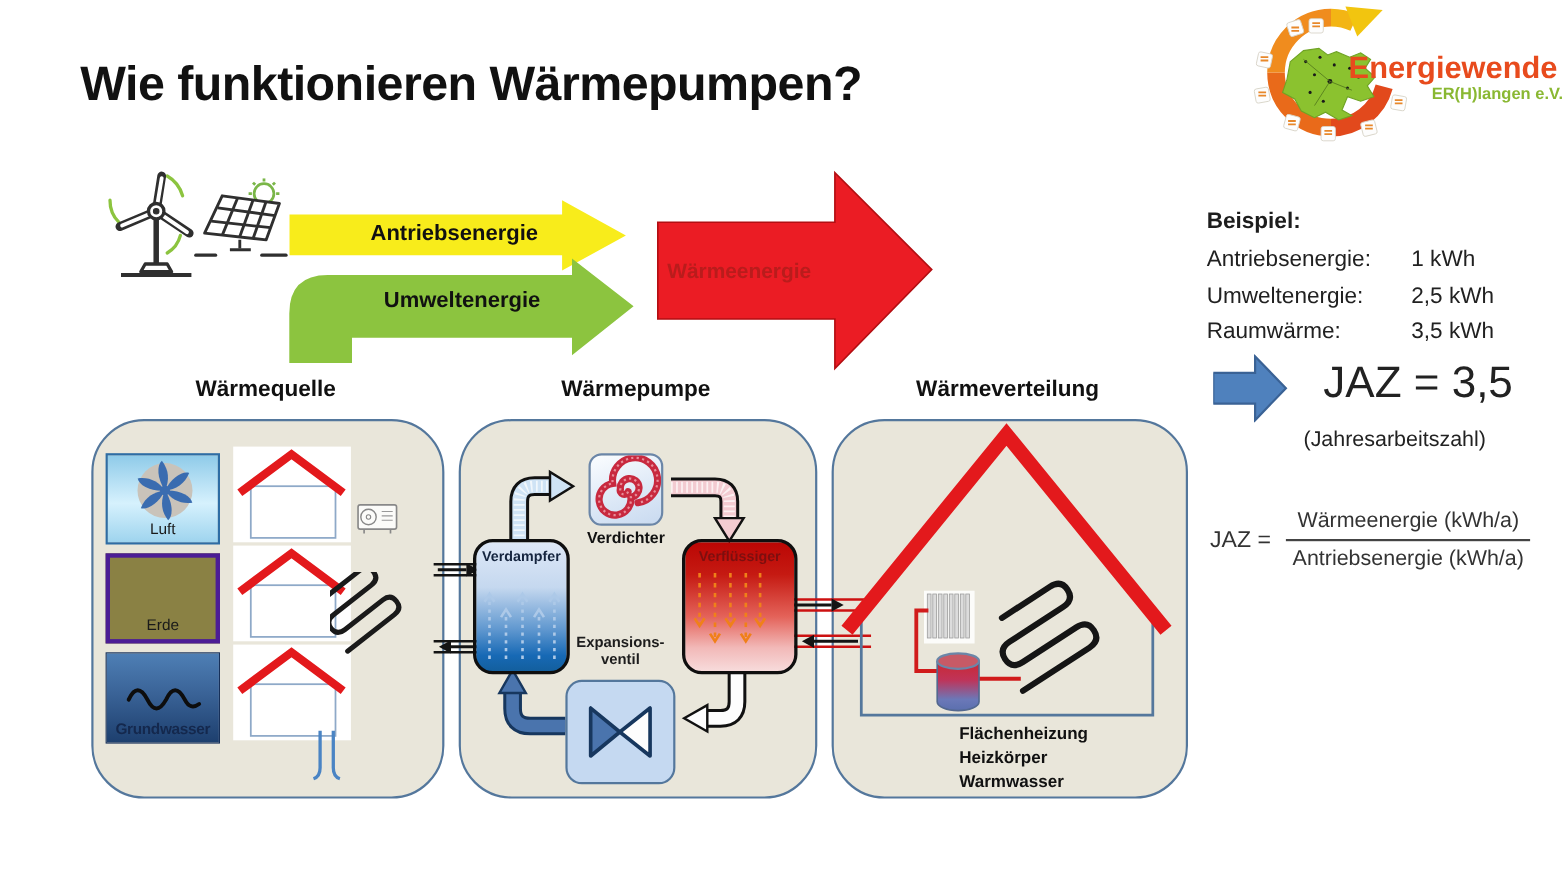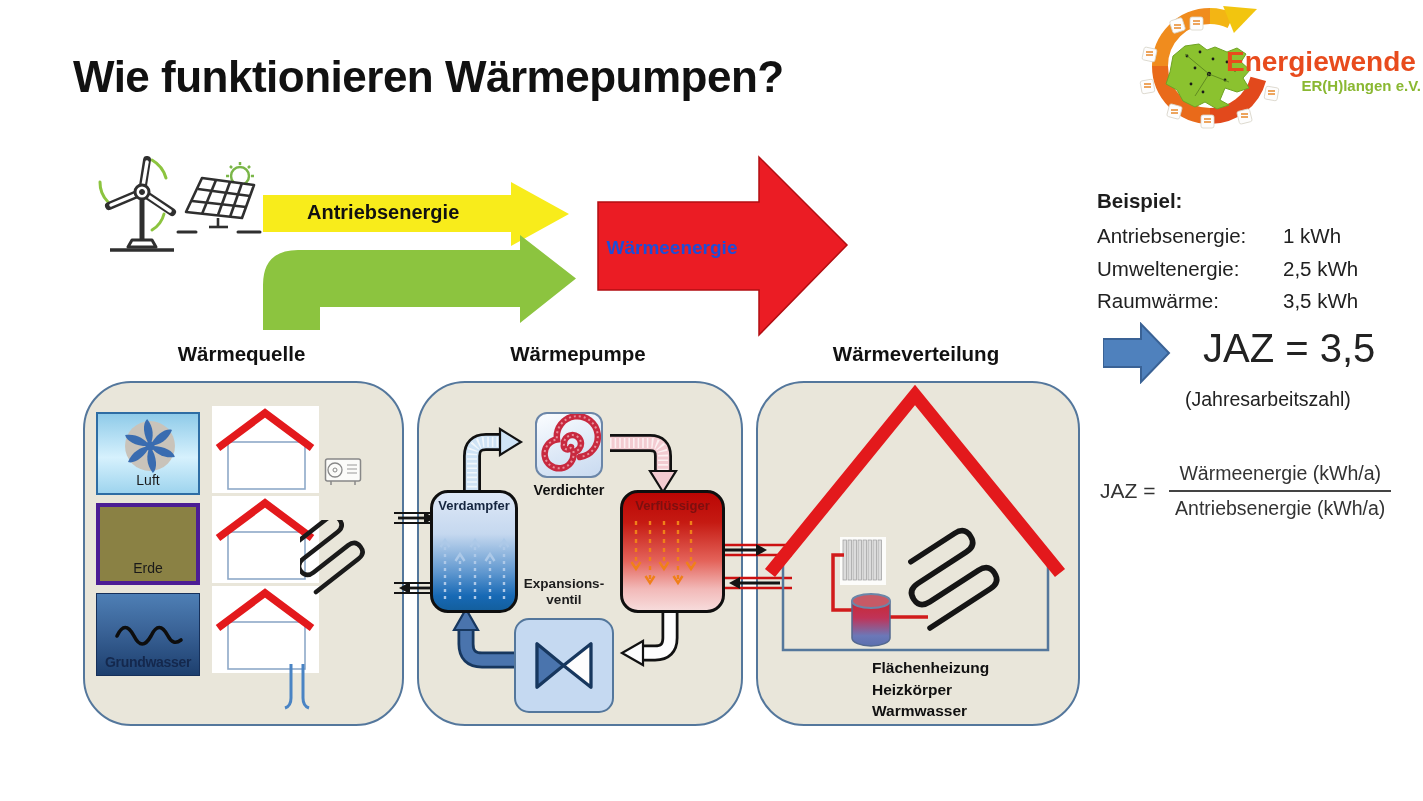--- a/index.html
+++ b/index.html
@@ -6,22 +6,22 @@
   #canvas{position:relative;width:1423px;height:801px;background:#fff;overflow:hidden;
           font-family:"Liberation Sans",sans-serif;color:var(--c-ink,#1a1a1a);}
   .abs{position:absolute;}
   
   .page-title{left:73px;top:52px;font-size:44px;font-weight:bold;letter-spacing:-0.5px;color:#111;}
   
   .logo{left:1125px;top:4px;width:298px;height:138px;}
   .logo-name{position:absolute;left:101px;top:42px;font-size:28px;font-weight:bold;color:var(--c-logo-red);}
   .logo-sub{position:absolute;right:2px;top:73px;font-size:15px;font-weight:bold;color:var(--c-logo-green);}
   
-  .arrow-label{font-weight:bold;font-size:20px;text-align:left;color:#111;margin-left:44px;}
-  .heat-label{font-weight:bold;font-size:19px;text-align:center;color:#1d4ed8;}
+  .arrow-label{font-weight:bold;font-size:20px;text-align:center;color:#111;}
+  .heat-label{font-weight:bold;font-size:19px;text-align:center;color:#b91c1c;}
   
   .panel{background:var(--c-panel-bg);border:2.5px solid var(--c-panel-border);border-radius:48px;top:381px;height:341px;}
   .panel-title{top:342px;height:26px;font-size:20.5px;font-weight:bold;text-align:center;color:#111;}
   
   .srcbox{left:96px;width:104px;box-sizing:border-box;text-align:center;}
   .srcbox .lbl{position:absolute;left:0;right:0;bottom:5px;font-size:14px;}
   .luft{top:412px;height:83px;background:linear-gradient(180deg,#8fcbe9 0%,#d6f1fd 55%,#9ed4ee 100%);border:2.5px solid #2e6da4;}
   .erde{top:503px;height:82px;background:var(--c-erde);border:4px solid #4c1d95;}
   .gw{top:593px;height:83px;background:linear-gradient(180deg,#4e7fb5 0%,#3a6397 45%,#1d3f6e 100%);border:1px solid #16305a;}
   .gw .lbl{color:#14284d;font-weight:bold;font-size:14px;letter-spacing:-0.3px;}
@@ -162,20 +162,21 @@
   </svg>
 
   <svg class="abs" style="left:263px;top:180px" width="310" height="68" viewBox="0 0 310 68">
     <polygon points="0,15 248,15 248,2 306,34 248,66 248,52 0,52" style="fill:var(--c-yellow)"></polygon>
   </svg>
   <div class="abs arrow-label" style="left:263px;top:201px;width:300px">Antriebsenergie</div>
 
   <svg class="abs" style="left:258px;top:233px" width="324" height="100" viewBox="0 0 324 100">
     <path d="M5,97 L5,52 Q5,17 40,17 L262,17 L262,2 L318,45.5 L262,90 L262,74 L62,74 L62,97 Z" style="fill:var(--c-green)"></path>
   </svg>
+  <div class="abs arrow-label" style="left:300px;top:262px;width:240px">Umweltenergie</div>
 
   <svg class="abs" style="left:595px;top:152px" width="258" height="186" viewBox="0 0 258 186">
     <polygon points="3,50 164,50 164,5 252,93 164,183 164,138 3,138" style="fill:var(--c-red)" stroke="#b30e12" stroke-width="1.5"></polygon>
   </svg>
   <div class="abs heat-label" style="left:597px;top:237px;width:150px">Wärmeenergie</div>
 
   <div class="abs panel-title" style="left:83px;width:317px">Wärmequelle</div>
   <div class="abs panel-title" style="left:417px;width:322px">Wärmepumpe</div>
   <div class="abs panel-title" style="left:756px;width:320px">Wärmeverteilung</div>
 

